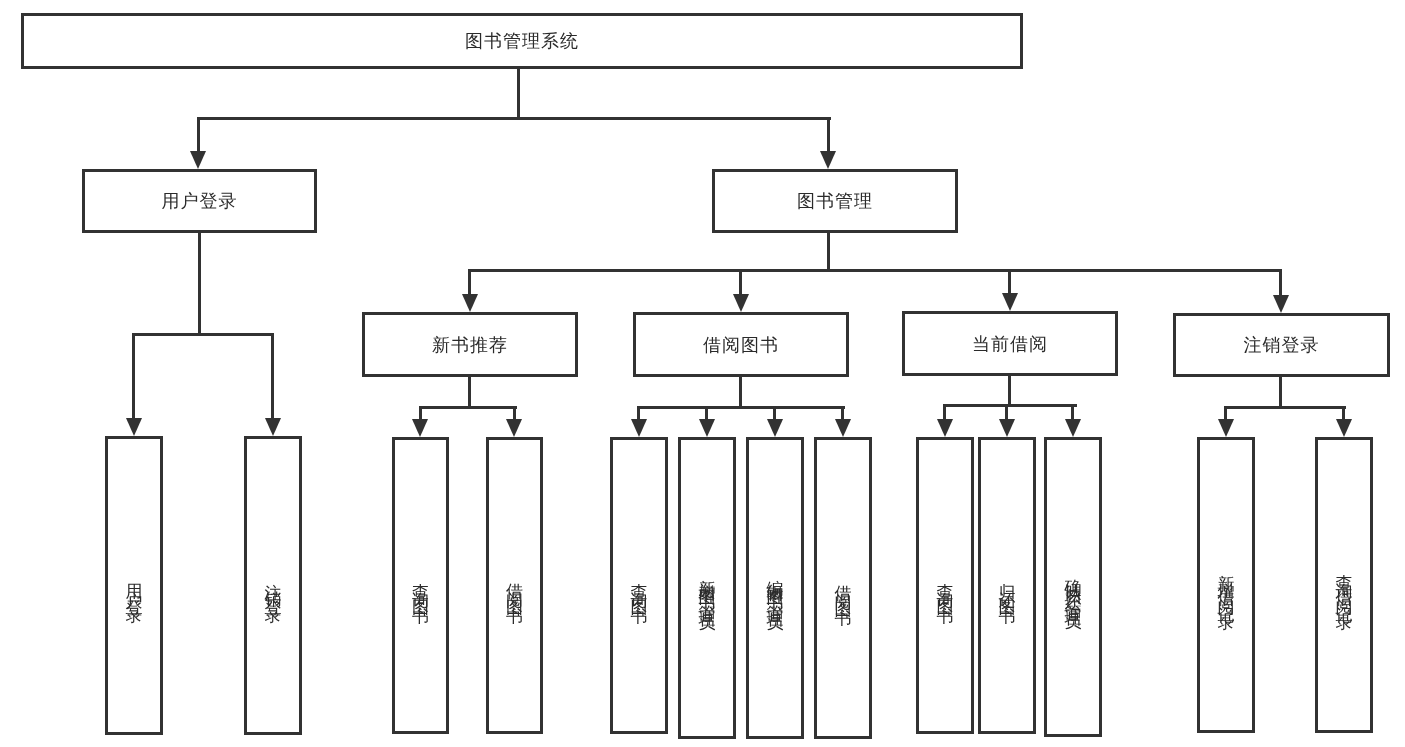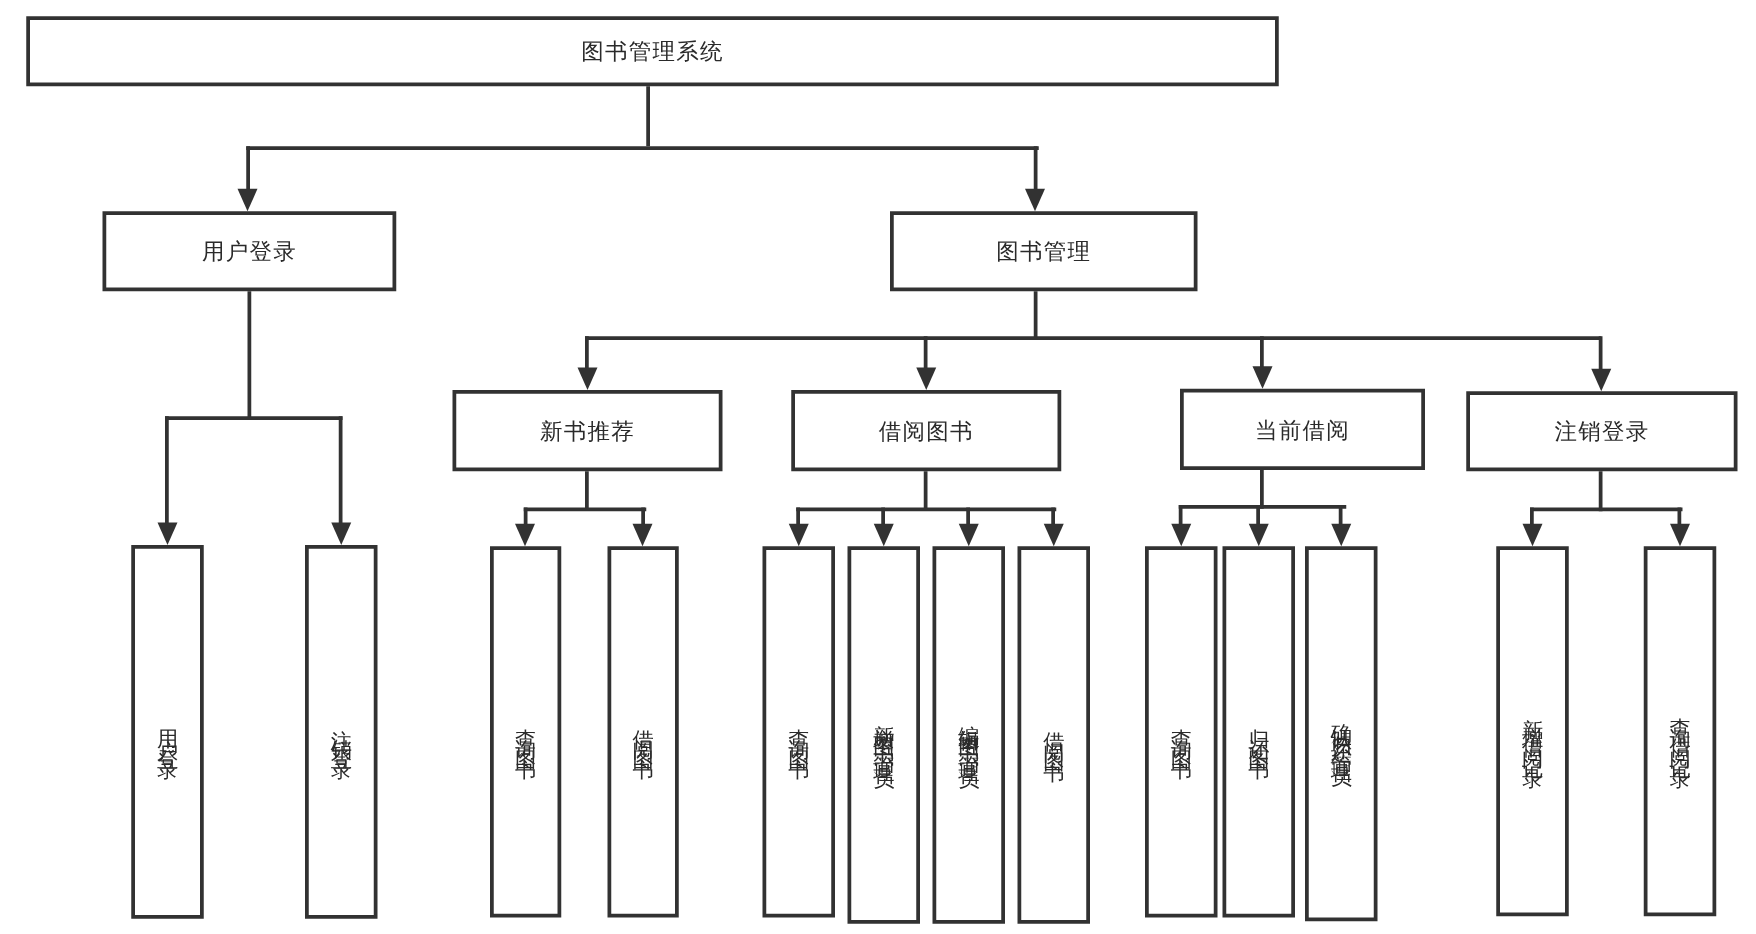--- a/index.html
+++ b/index.html
@@ -37,21 +37,21 @@
 
 <div id="stage">
 
   <div class="node" style="left:21px;top:13px;width:1002px;height:56px;">图书管理系统</div>
 
   <div class="node" style="left:82px;top:169px;width:235px;height:64px;">用户登录</div>
   <div class="node" style="left:712px;top:169px;width:246px;height:64px;text-align:right;">图书管理</div>
 
   <div class="node" style="left:362px;top:312px;width:216px;height:65px;font-family:Liberation Serif, serif;">新书推荐</div>
   <div class="node" style="left:633px;top:312px;width:216px;height:65px;">借阅图书</div>
-  <div class="node" style="left:944px;top:311px;width:196px;height:65px;">当前借阅</div>
+  <div class="node" style="left:902px;top:311px;width:216px;height:65px;">当前借阅</div>
   <div class="node" style="left:1173px;top:313px;width:217px;height:64px;">注销登录</div>
 
   <div class="vnode" style="left:105px;top:436px;width:58px;height:299px;">
       <span>用户登录</span>
     </div>
   <div class="vnode" style="left:244px;top:436px;width:58px;height:299px;">
       <span>注销登录</span>
     </div>
 
   <div class="vnode" style="left:392px;top:437px;width:57px;height:297px;">

